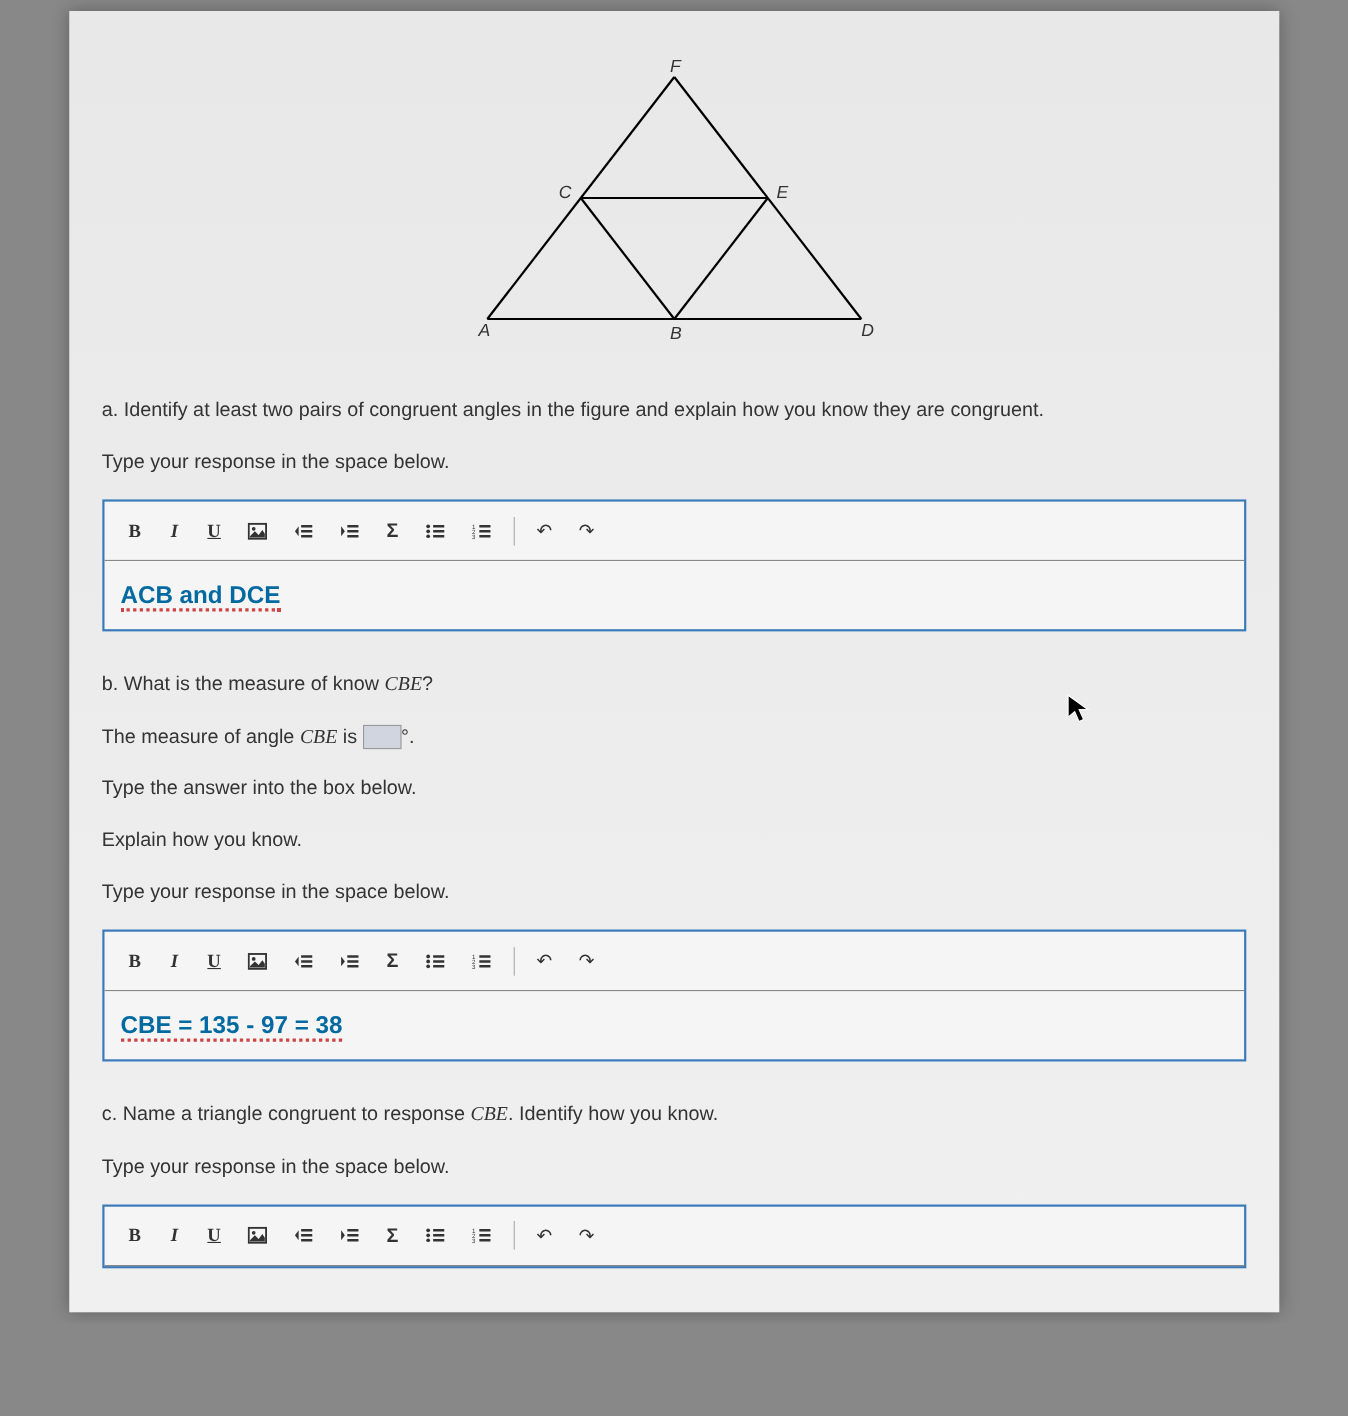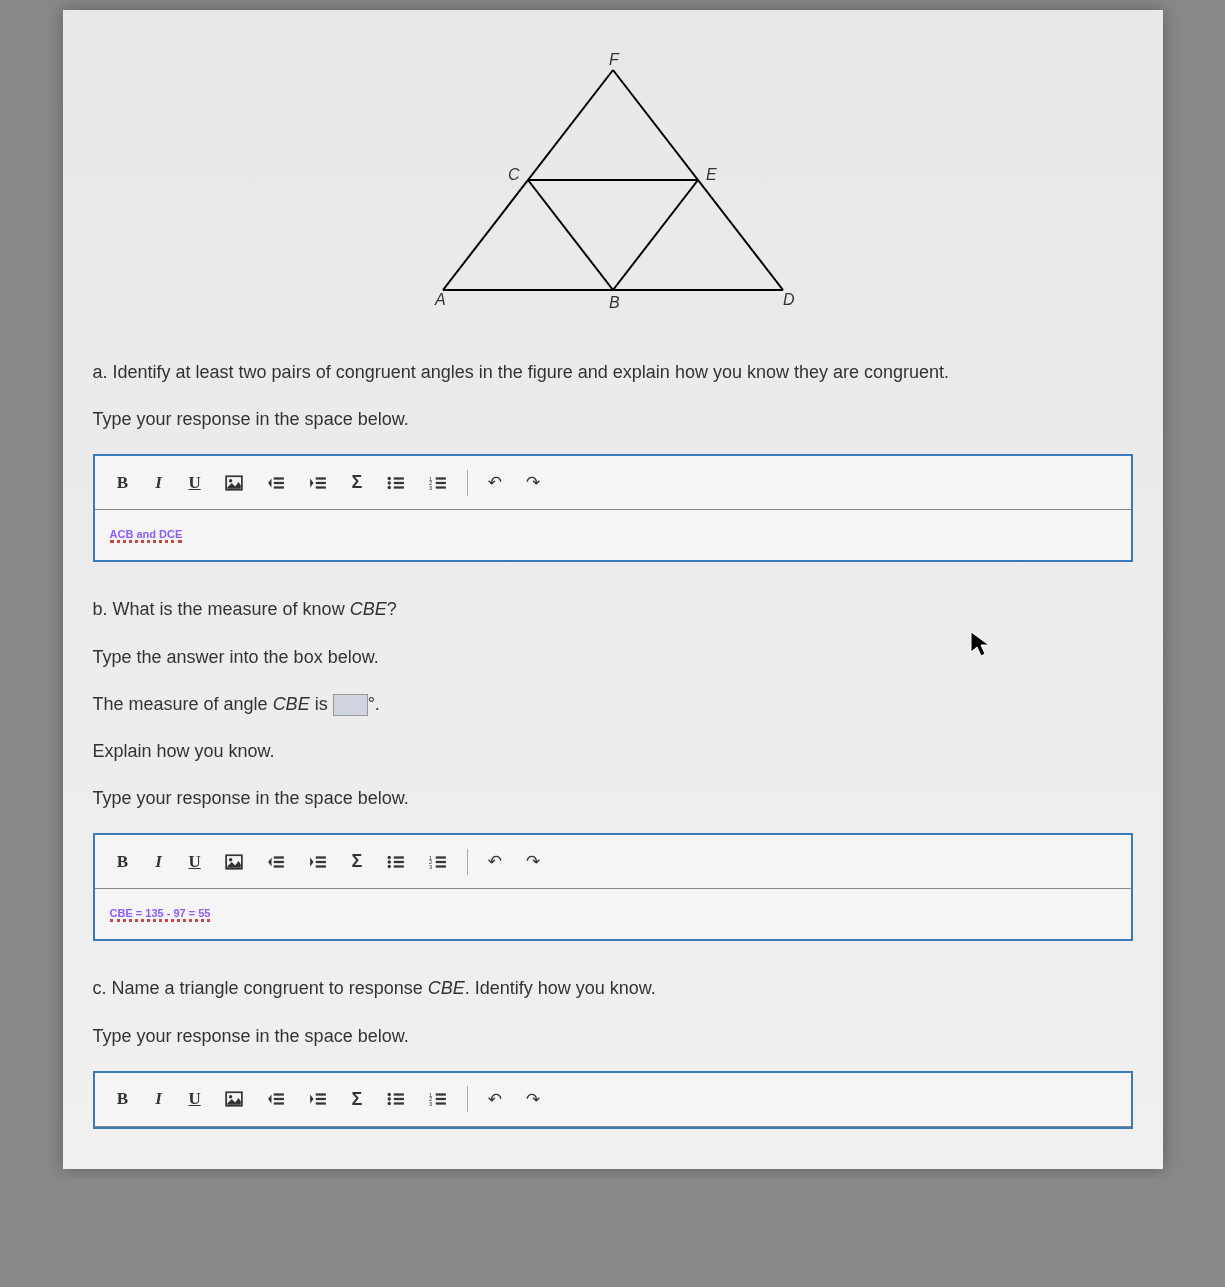--- a/index.html
+++ b/index.html
@@ -28,21 +28,21 @@
       font-size: 16px;
       font-style: italic;
       fill: #333;
     }
     .question-text {
       color: #333;
       font-size: 18px;
       margin-bottom: 22px;
       line-height: 1.4;
     }
-    .italic { font-style: italic; }
+    .italic { font-style: italic; font-family: Liberation Serif, serif; }
     .editor-box {
       border: 2px solid #3a7ab8;
       background: #f5f5f5;
       margin-bottom: 35px;
     }
     .toolbar {
       display: flex;
       align-items: center;
       padding: 10px 12px;
       border-bottom: 1px solid #888;
@@ -65,22 +65,22 @@
     .tb-btn.sigma { font-weight: bold; font-size: 18px; }
     .tb-sep {
       width: 1px;
       height: 26px;
       background: #aaa;
       margin: 0 6px;
     }
     .editor-content {
       padding: 18px 15px;
       min-height: 50px;
-      font-size: 11px;
-      color: #8b5cf6;
+      font-size: 22px;
+      color: #0369a1;
       font-weight: bold;
     }
     .underline-red {
       border-bottom: 3px dotted #c44;
     }
     .inline-input {
       display: inline-block;
       width: 35px;
       height: 22px;
       background: #d0d5e0;
@@ -187,27 +187,27 @@
     <div class="editor-content">
       <span class="underline-red">ACB and DCE</span>
     </div>
   </div>
 
   <p class="question-text">
     <span>b.</span>
     <span>What is the measure of know</span>
     <span class="italic">CBE</span><span>?</span>
   </p>
-  <p class="question-text">Type the answer into the box below.</p>
   <p class="question-text">
     <span>The measure of angle</span>
     <span class="italic">CBE</span>
     <span>is</span>
     <span class="inline-input"></span>°.
   </p>
+  <p class="question-text">Type the answer into the box below.</p>
   <p class="question-text">Explain how you know.</p>
   <p class="question-text">Type your response in the space below.</p>
 
   <div class="editor-box">
     <div class="toolbar">
       <span class="tb-btn bold">B</span>
       <span class="tb-btn italic">I</span>
       <span class="tb-btn underline">U</span>
       <span class="tb-btn">
         <svg class="icon-svg" viewBox="0 0 16 16">
@@ -251,21 +251,21 @@
             <line x1="6" y1="4" x2="15" y2="4" stroke="#333" stroke-width="2"></line>
             <line x1="6" y1="8" x2="15" y2="8" stroke="#333" stroke-width="2"></line>
             <line x1="6" y1="12" x2="15" y2="12" stroke="#333" stroke-width="2"></line>
           </svg>
       </span>
       <span class="tb-sep"></span>
       <span class="tb-btn">↶</span>
       <span class="tb-btn">↷</span>
     </div>
     <div class="editor-content">
-      <span class="underline-red">CBE = 135 - 97 = 55</span>
+      <span class="underline-red">CBE = 135 - 97 = 38</span>
     </div>
   </div>
 
   <p class="question-text">
     <span>c.</span>
     <span>Name a triangle congruent to response</span>
     <span class="italic">CBE</span><span>. Identify how you know.</span>
   </p>
   <p class="question-text">Type your response in the space below.</p>
 

